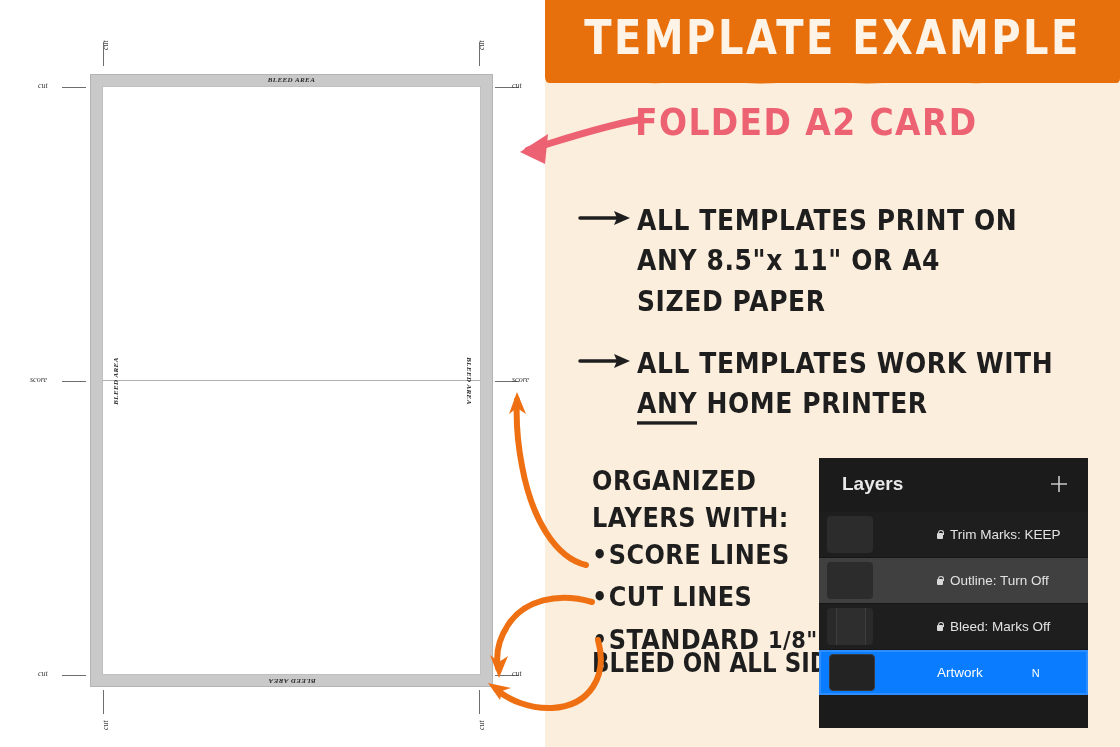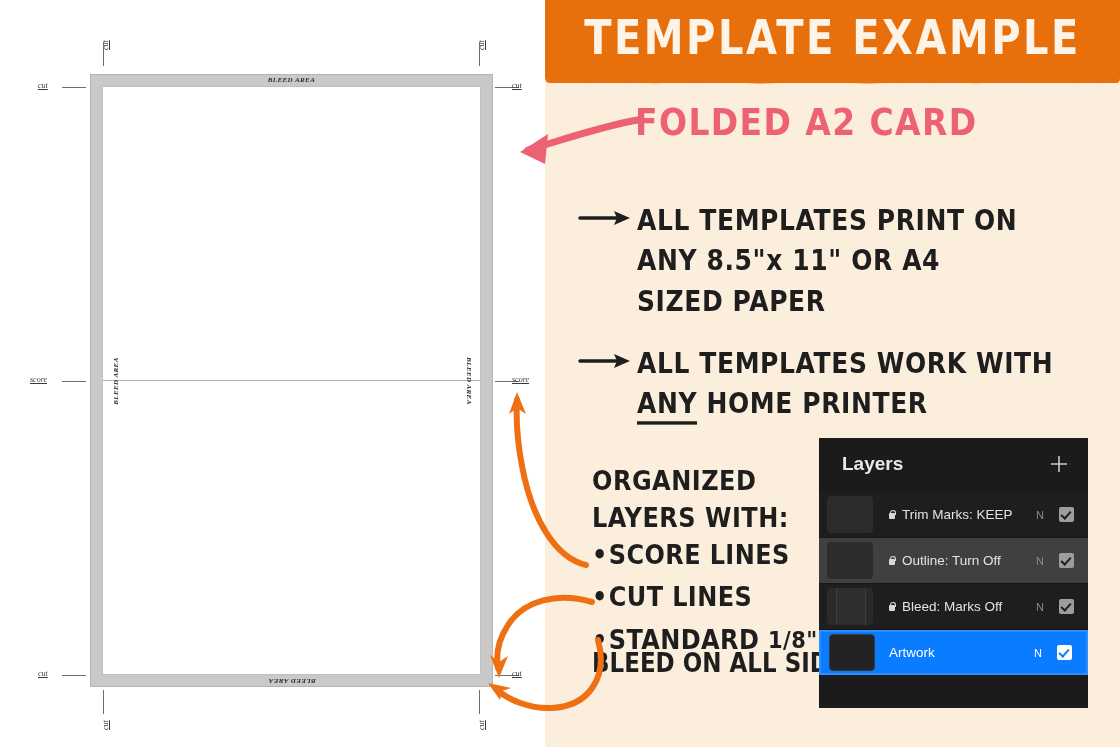--- a/index.html
+++ b/index.html
@@ -174,21 +174,21 @@
     position: absolute;
     left: 0; top: 0;
     width: 1120px; height: 747px;
     pointer-events: none;
   }
 
   
   .layers-panel {
     position: absolute;
     left: 819px;
-    top: 438px;
+    top: 458px;
     width: 269px;
     height: 270px;
     background: #1b1b1b;
     overflow: hidden;
   }
   .layers-header {
     position: relative;
     height: 54px;
   }
   .layers-title {
@@ -208,20 +208,21 @@
     height: 20px;
     color: #c9c9c9;
   }
   .layer-row {
     position: relative;
     height: 45px;
     display: flex;
     align-items: center;
     background: #1e1e1e;
     border-bottom: 1px solid #161616;
+    gap: 48px;
   }
   .layer-row.alt { background: #404040; }
   .layer-row.selected {
     background: #0a7cff;
     border: 2px solid #2e8dff;
     box-sizing: border-box;
   }
   .layer-thumb {
     width: 46px;
     height: 37px;
@@ -364,21 +365,20 @@
   .bleed-left  { left: 2px; top: 50%;  transform: translateY(-50%) rotate(-90deg); transform-origin: center; }
   .bleed-right { right: 0px; top: 50%; transform: translateY(-50%) rotate(90deg);  transform-origin: center; }
 
   .mark-label {
     position: absolute;
     font-family: "Liberation Serif", serif;
     font-style: italic;
     font-size: 8px;
     color: #3a3a3a;
     white-space: nowrap;
-    text-decoration: underline;
   }
   .tick {
     position: absolute;
     background: #6e6e6e;
   }
   .tick-h { height: 1px; width: 24px; }
   .tick-v { width: 1px; height: 24px; }
   .vert-label {
     transform: rotate(-90deg);
     transform-origin: left top;

